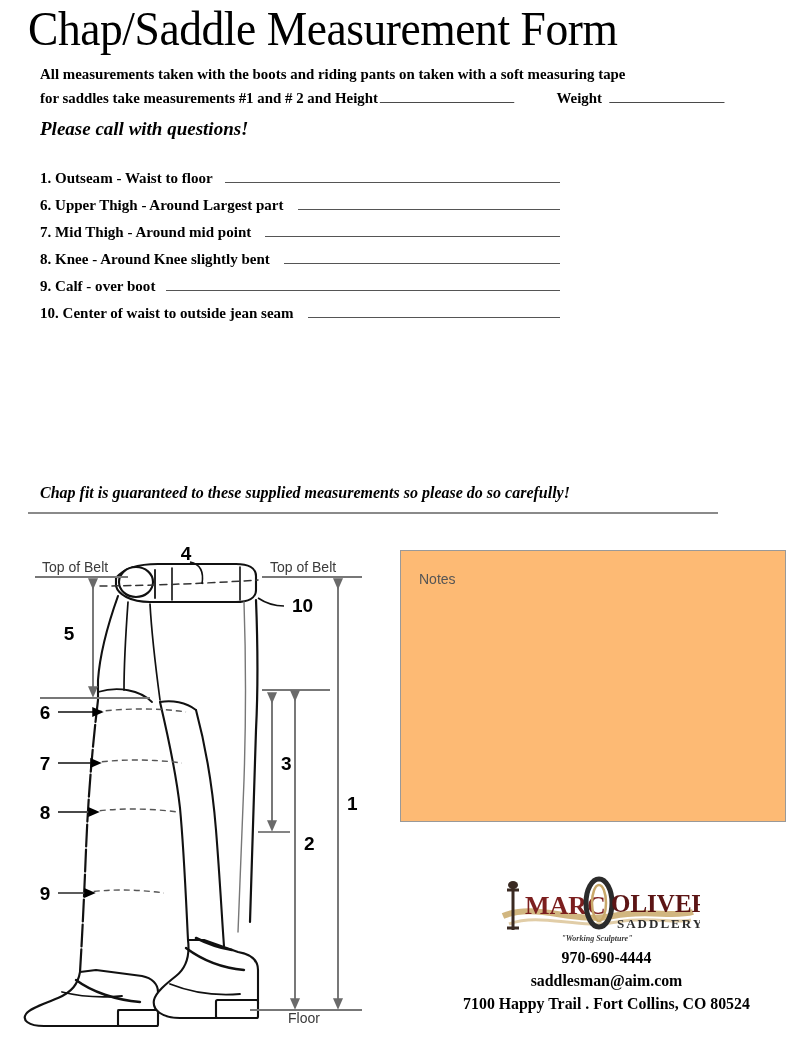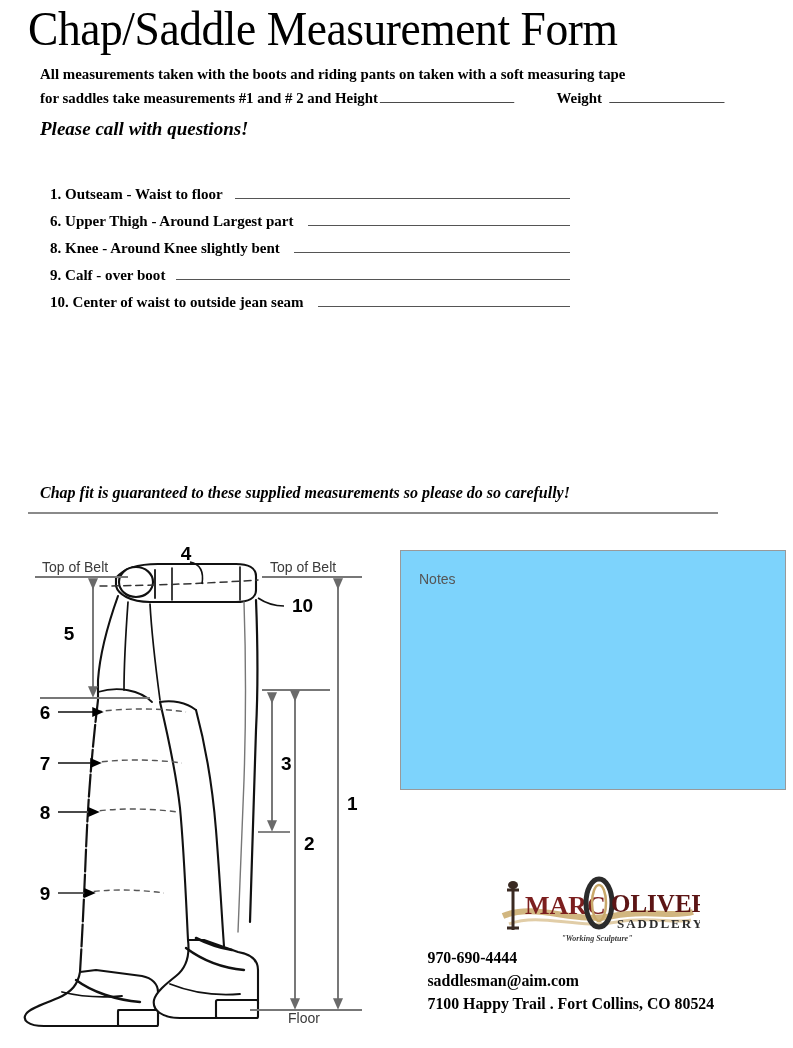--- a/index.html
+++ b/index.html
@@ -66,23 +66,22 @@
     top: 118px;
     font-size: 19px;
     font-weight: bold;
     font-style: italic;
   }
 
   
   .list {
     position: absolute;
     left: 40px;
-    top: 185px;
+    top: 169px;
     width: 520px;
-    margin-left: 10px;
   }
   .list-item {
     display: flex;
     align-items: baseline;
     height: 27px;
     font-size: 15.5px;
     font-weight: bold;
     white-space: nowrap;
   }
   .list-item .lbl {
@@ -128,23 +127,23 @@
     height: 500px;
   }
   .diagram svg { display: block; }
 
   
   .notes-box {
     position: absolute;
     left: 400px;
     top: 550px;
     width: 386px;
-    height: 240px;
+    height: 272px;
     border: 1.5px solid #999999;
-    background: #7dd3fc;
+    background: #fdba74;
     box-sizing: border-box;
   }
   .notes-label {
     position: absolute;
     left: 18px;
     top: 20px;
     font-family: "Liberation Sans", sans-serif;
     font-size: 14px;
     color: #555555;
   }
@@ -157,20 +156,21 @@
     width: 205px;
     height: 72px;
   }
   .logo-wrap svg { display: block; }
 
   .contact {
     position: absolute;
     left: 420px;
     top: 946px;
     width: 373px;
+    text-align: center;
   }
   .contact div {
     font-size: 16.5px;
     font-weight: bold;
     line-height: 23px;
     white-space: nowrap;
     transform: scaleX(0.96);
   }
 </style>
 </head>
@@ -192,20 +192,25 @@
 
 <div class="list">
   <div class="list-item">
     <span class="lbl"><span>1.</span>
       <span>Outseam - Waist to floor</span></span>
     <span class="fill"></span>
   </div>
   <div class="list-item">
     <span class="lbl"><span>6.</span>
       <span>Upper Thigh -  Around Largest part</span></span>
+    <span class="fill"></span>
+  </div>
+  <div class="list-item">
+    <span class="lbl"><span>7.</span>
+      <span>Mid Thigh - Around mid point</span></span>
     <span class="fill"></span>
   </div>
   <div class="list-item">
     <span class="lbl"><span>8.</span>
       <span>Knee - Around Knee slightly bent</span></span>
     <span class="fill"></span>
   </div>
   <div class="list-item">
     <span class="lbl"><span>9.</span>
       <span>Calf - over boot</span></span>

